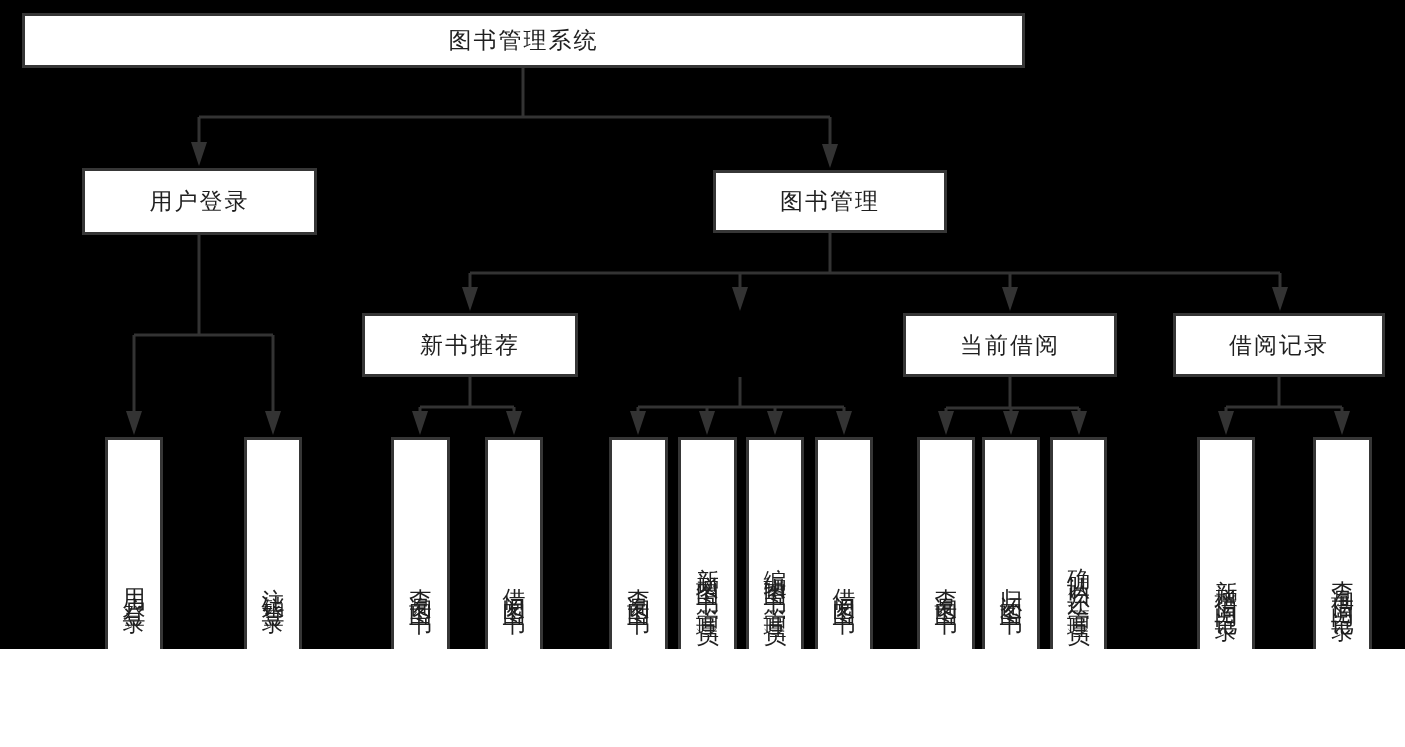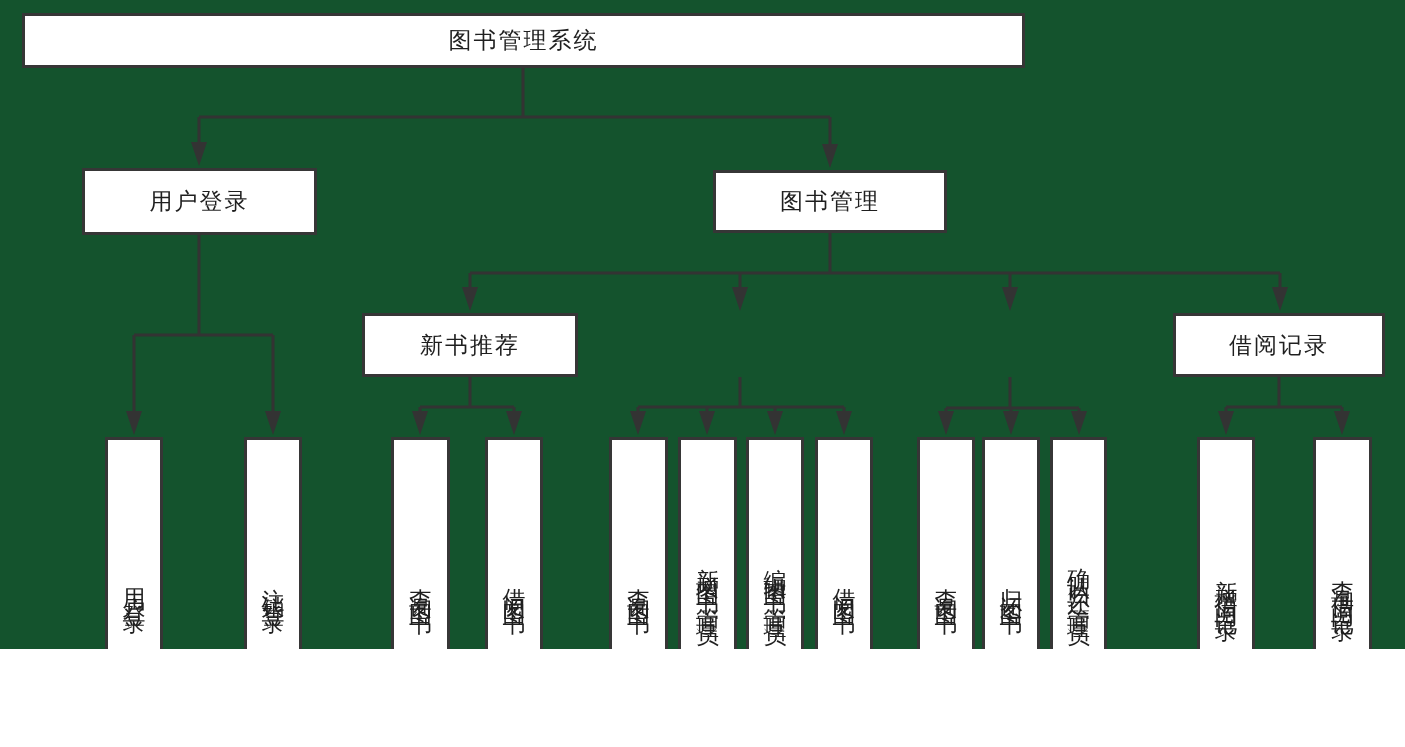--- a/index.html
+++ b/index.html
@@ -4,21 +4,21 @@
 <style>
   html, body {
     margin: 0;
     padding: 0;
     background: #ffffff;
   }
   .stage {
     position: relative;
     width: 1405px;
     height: 649px;
-    background: #14532d;
+    background: #000000;
     font-family: "Liberation Sans", sans-serif;
     overflow: hidden;
   }
   svg.connectors {
     position: absolute;
     left: 0;
     top: 0;
     width: 1405px;
     height: 747px;
   }
@@ -102,20 +102,23 @@
   <div class="box hbox" style="left:82px; top:168px; width:235px; height:67px;">
     <span>用户登录</span>
   </div>
   <div class="box hbox" style="left:713px; top:170px; width:234px; height:63px;">
     <span>图书管理</span>
   </div>
 
   <div class="box hbox" style="left:362px; top:313px; width:216px; height:64px;">
     <span>新书推荐</span>
   </div>
+  <div class="box hbox" style="left:903px; top:313px; width:214px; height:64px;">
+    <span>当前借阅</span>
+  </div>
   <div class="box hbox" style="left:1173px; top:313px; width:212px; height:64px;">
     <span>借阅记录</span>
   </div>
 
   <div class="box vbox" style="left:105px; top:437px; width:58px; height:298px;">
     <span class="vtext">用户登录</span>
   </div>
   <div class="box vbox" style="left:244px; top:437px; width:58px; height:298px;">
     <span class="vtext">注销登录</span>
   </div>

